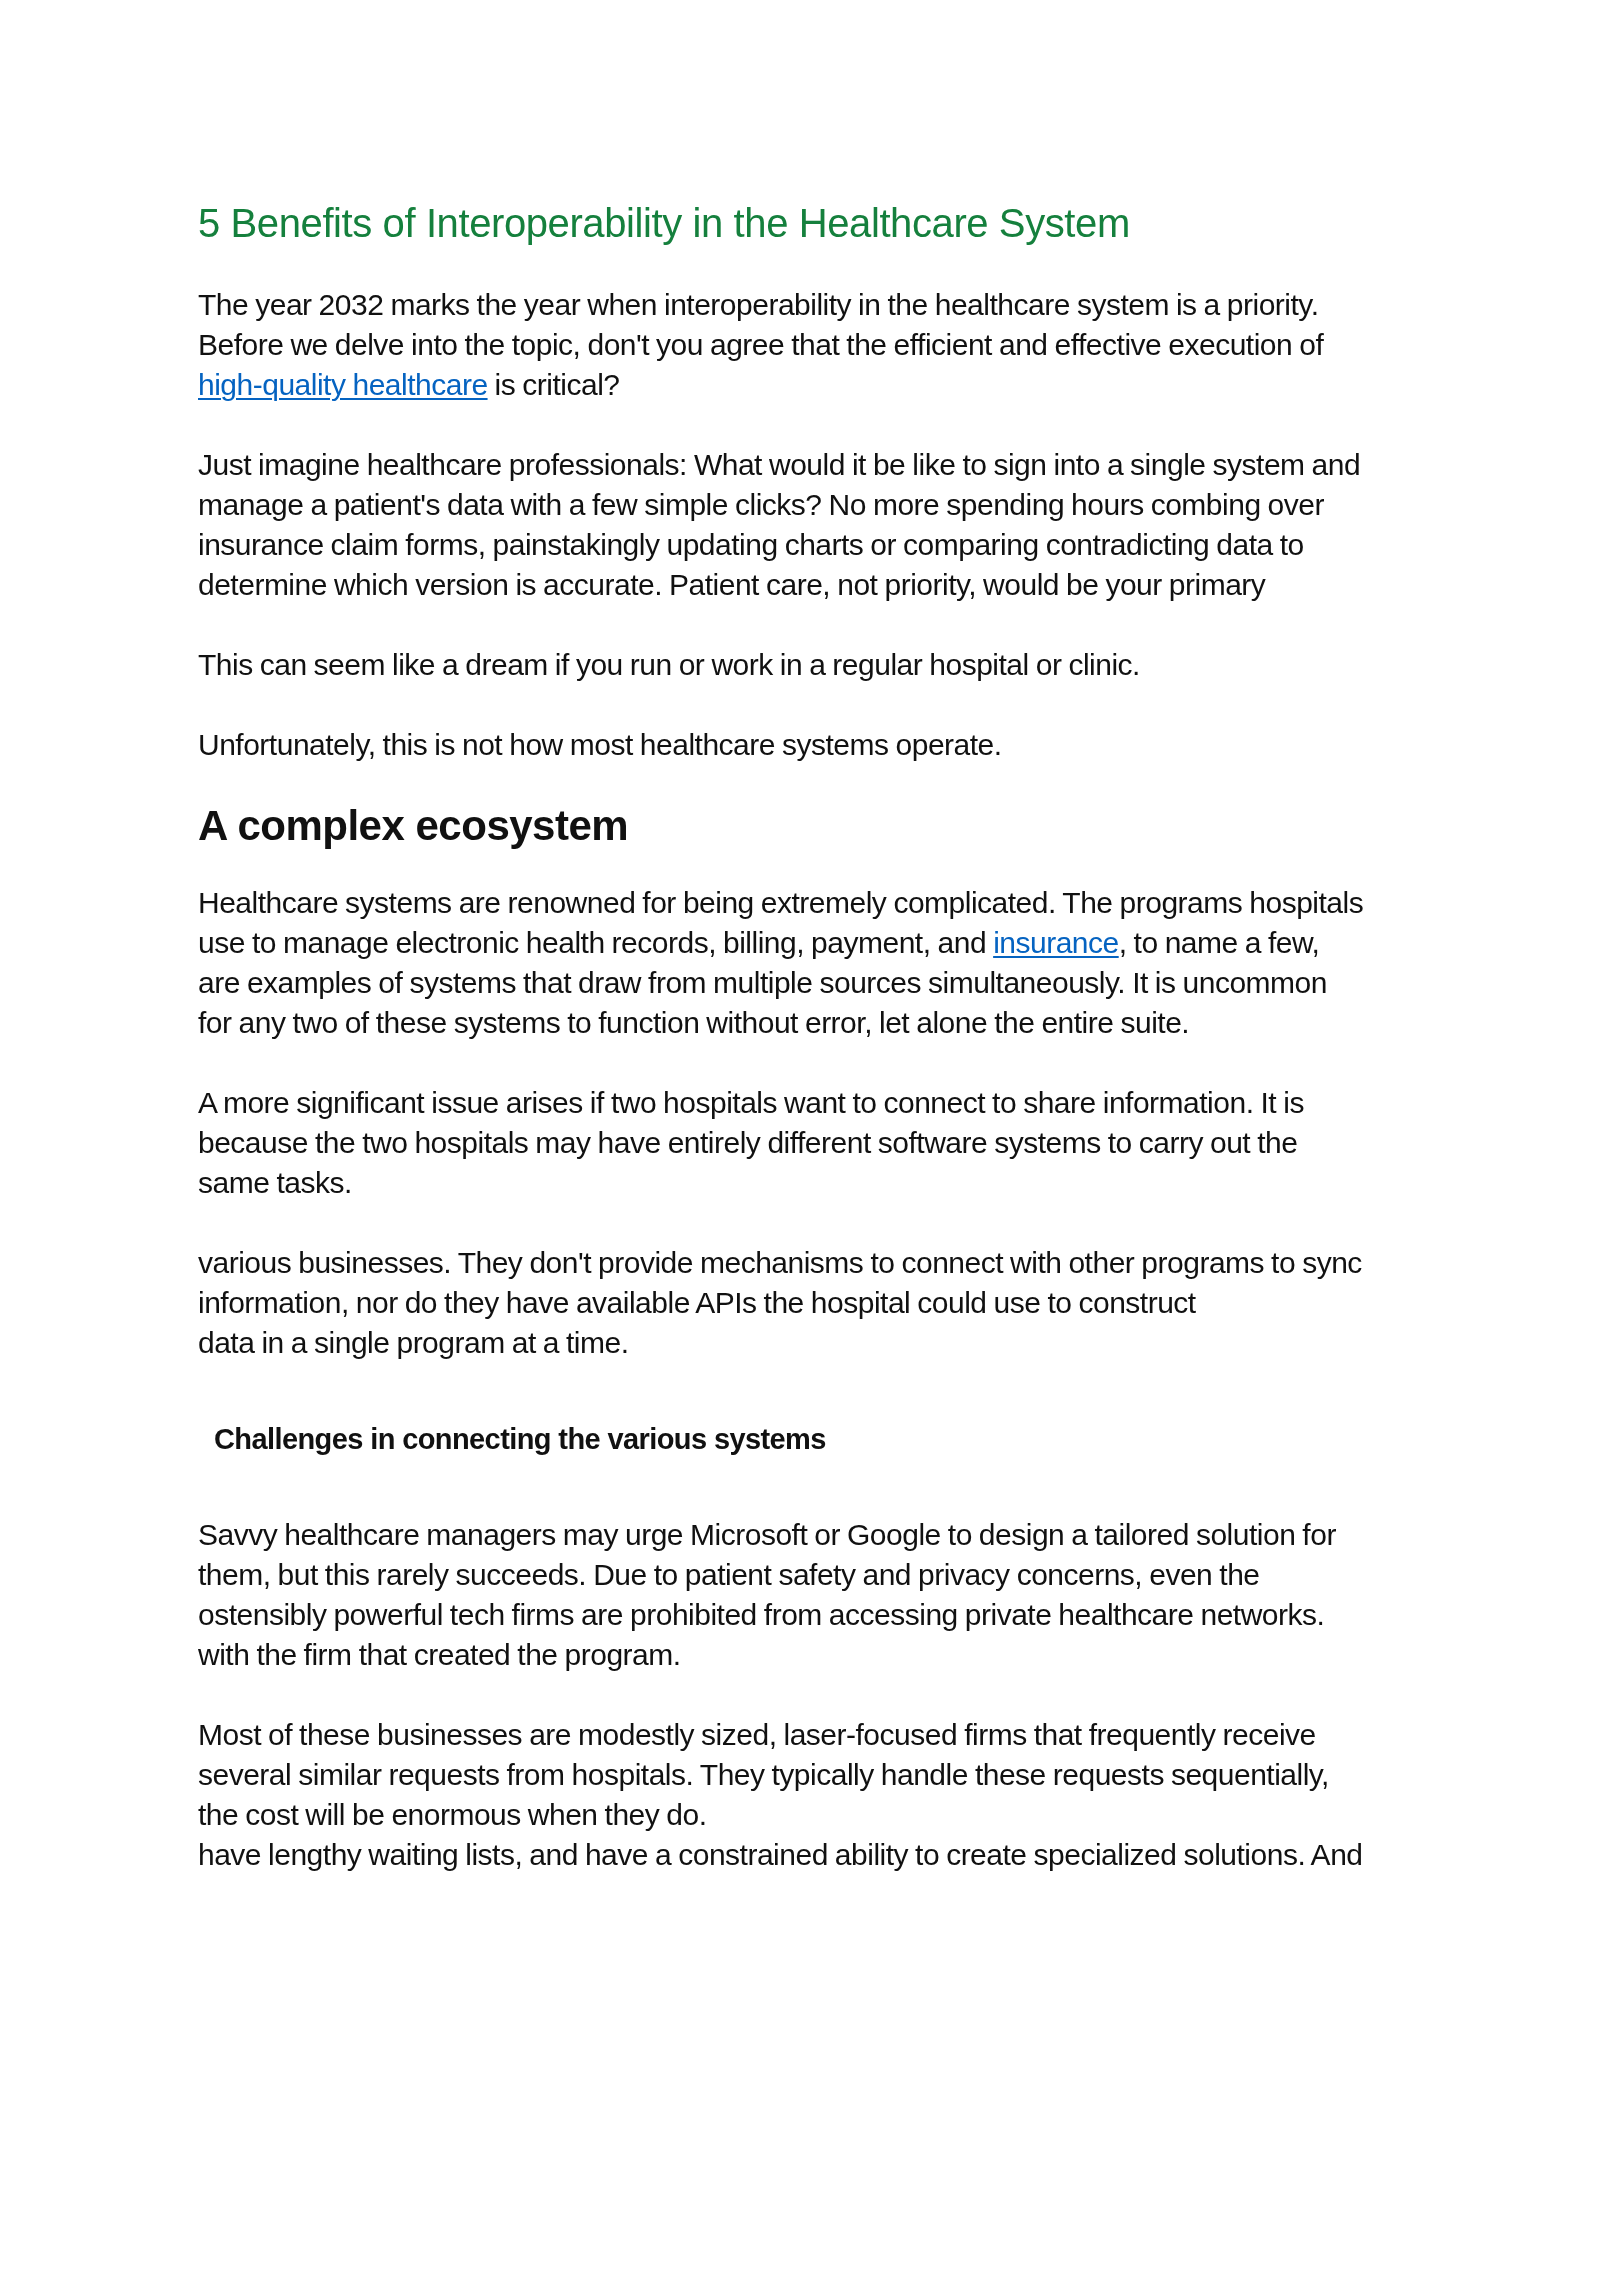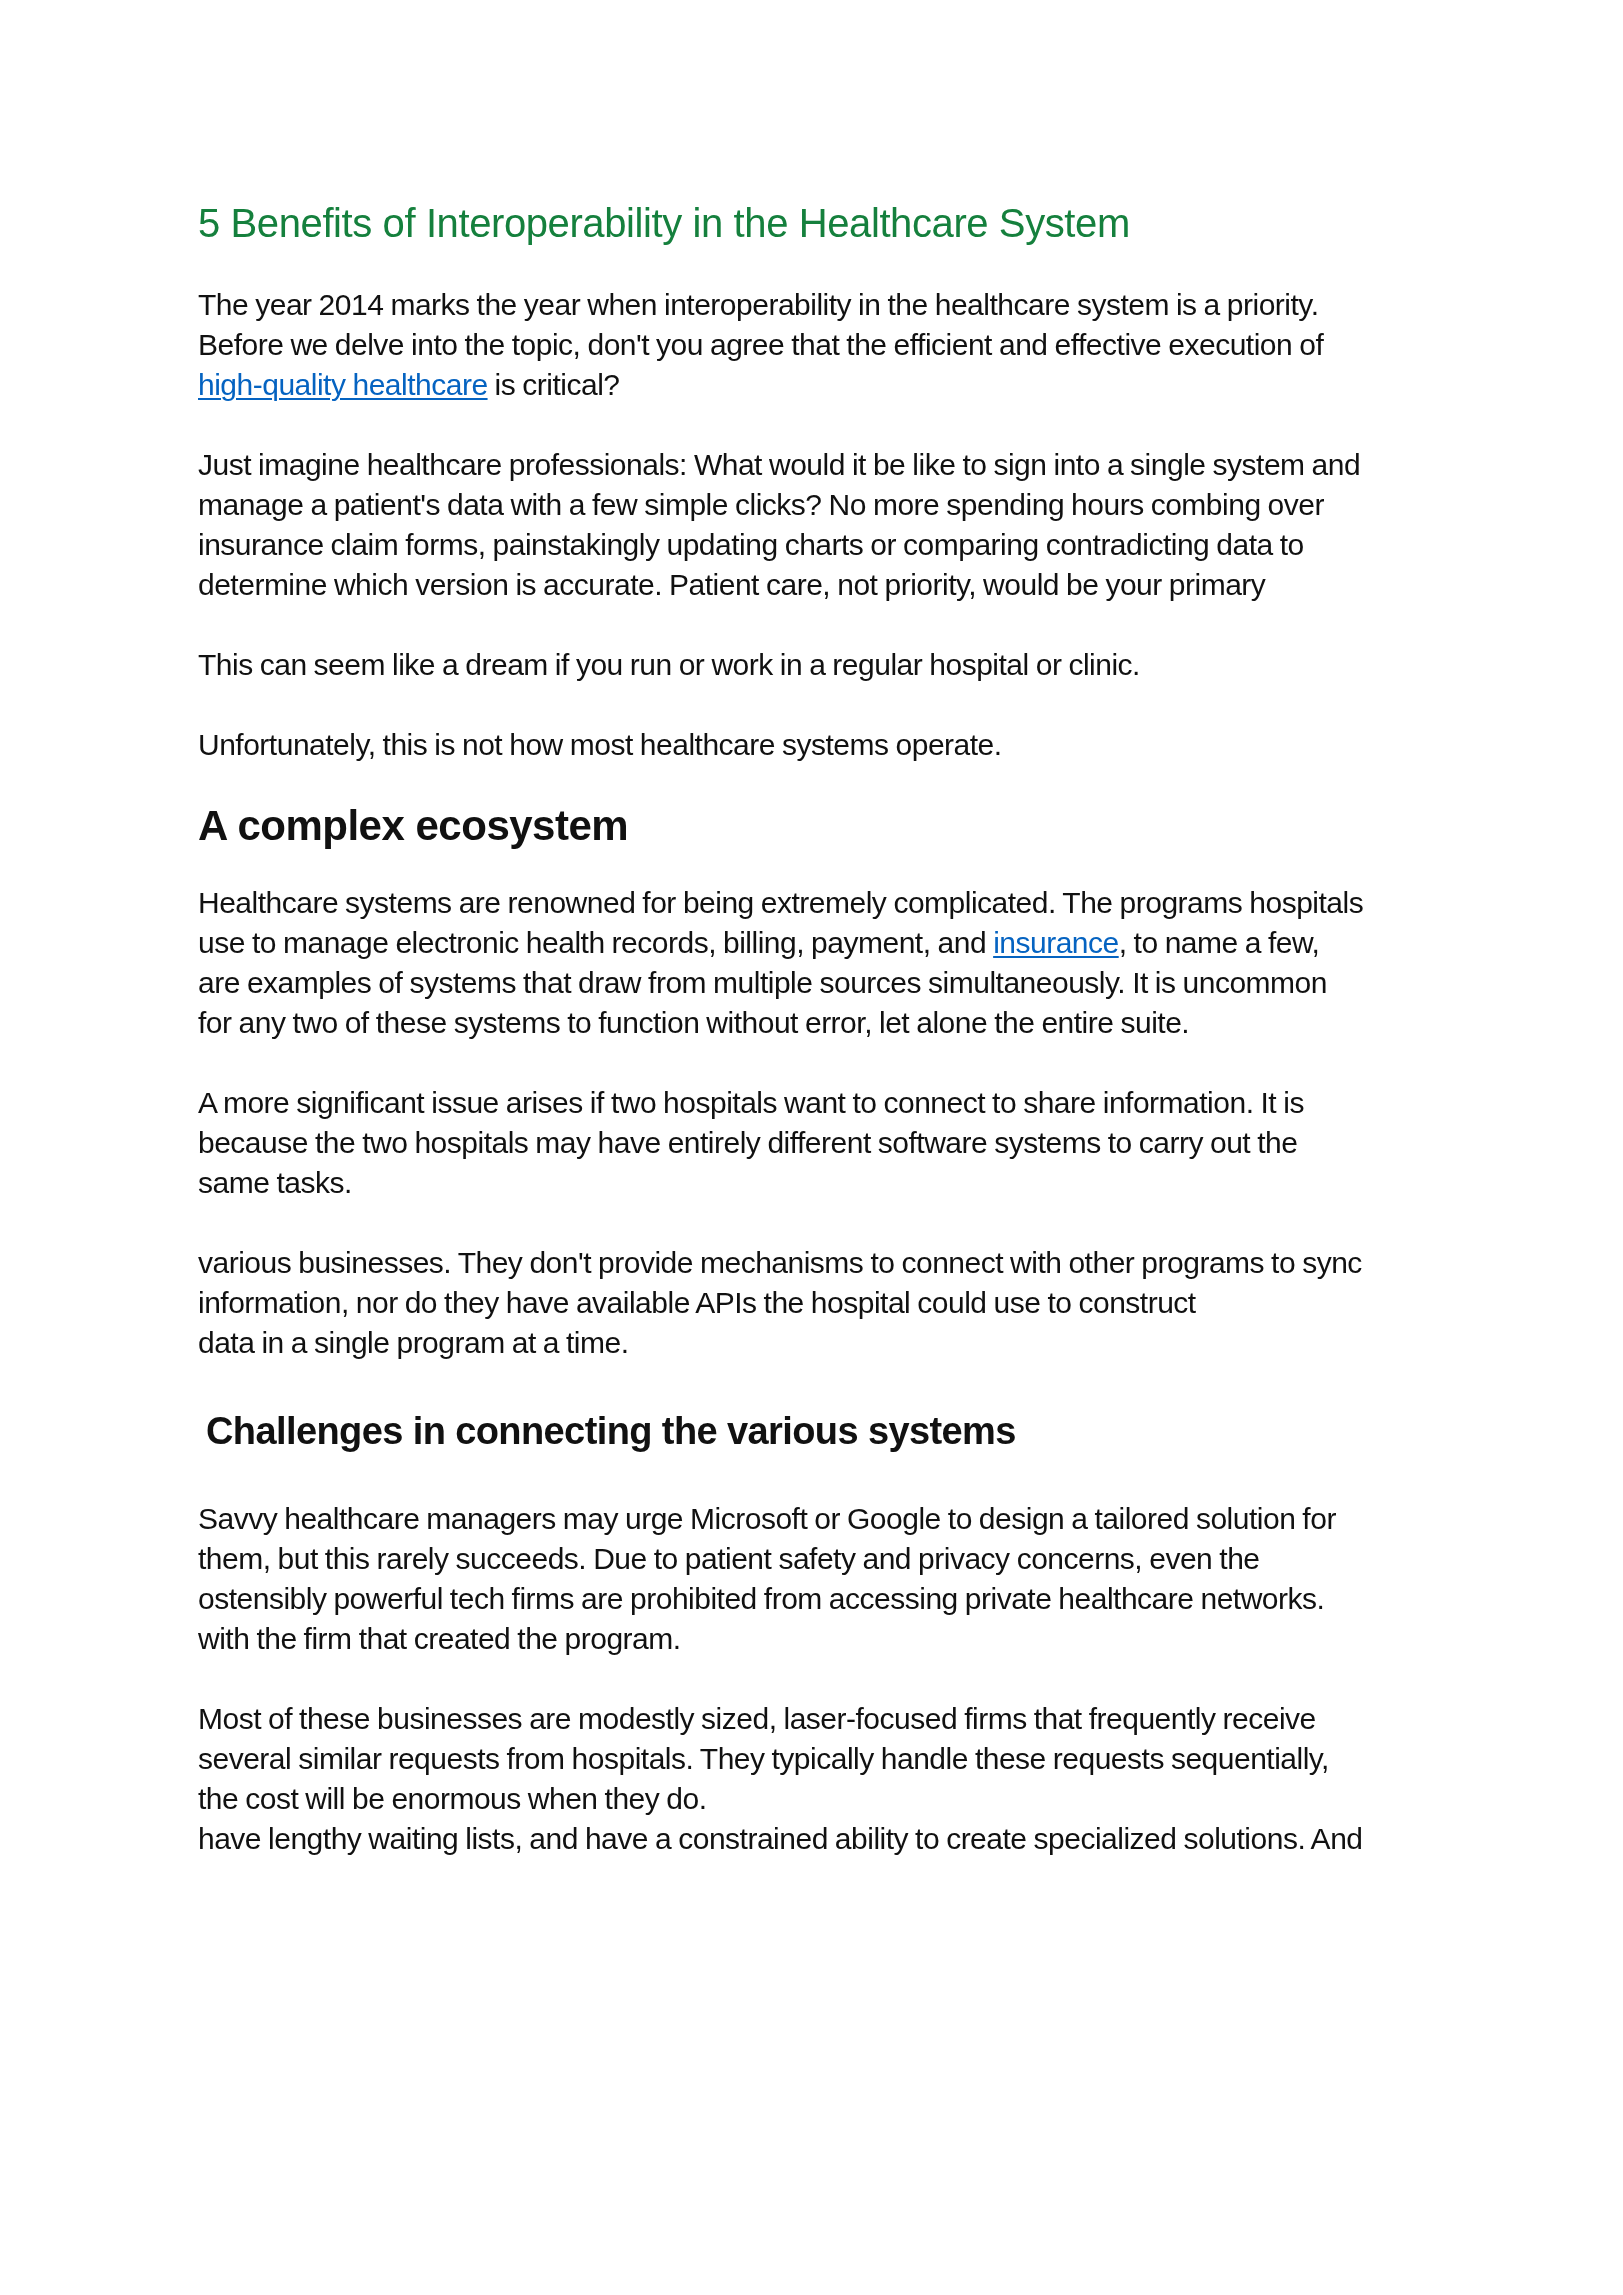--- a/index.html
+++ b/index.html
@@ -42,22 +42,22 @@
     .gap-h2-after { height: 34px; }
     .h2 {
       margin: 0;
       font-size: 42px;
       font-weight: bold;
       line-height: 46px;
       letter-spacing: -0.5px;
       color: #111111;
     }
     .h3 {
-      margin: 8px;
-      font-size: 38px;
+      margin: 16px;
+      font-size: 29px;
       font-weight: bold;
       line-height: 40px;
       letter-spacing: -0.6px;
       color: #111111;
     }
     .link {
       color: #0563C1;
       text-decoration: underline;
       text-decoration-thickness: 2.3px;
       text-underline-offset: 3.1px;
@@ -68,21 +68,21 @@
 </head>
 <body>
 
 <div class="page">
 
   <h1 class="doc-title">5 Benefits of Interoperability in the Healthcare System</h1>
 
   <div class="gap-title"></div>
 
   <p class="doc-p">
-    <span class="line">The year 2014 marks the year when interoperability in the healthcare system is a priority.</span>
+    <span class="line">The year 2032 marks the year when interoperability in the healthcare system is a priority.</span>
     <span class="line">Before we delve into the topic, don't you agree that the efficient and effective execution of</span>
     <span class="line"><a class="link">high-quality healthcare</a><span> is critical?</span></span>
   </p>
 
   <div class="gap"></div>
 
   <p class="doc-p">
     <span class="line">Just imagine healthcare professionals: What would it be like to sign into a single system and</span>
     <span class="line">manage a patient's data with a few simple clicks? No more spending hours combing over</span>
     <span class="line">insurance claim forms, painstakingly updating charts or comparing contradicting data to</span>

